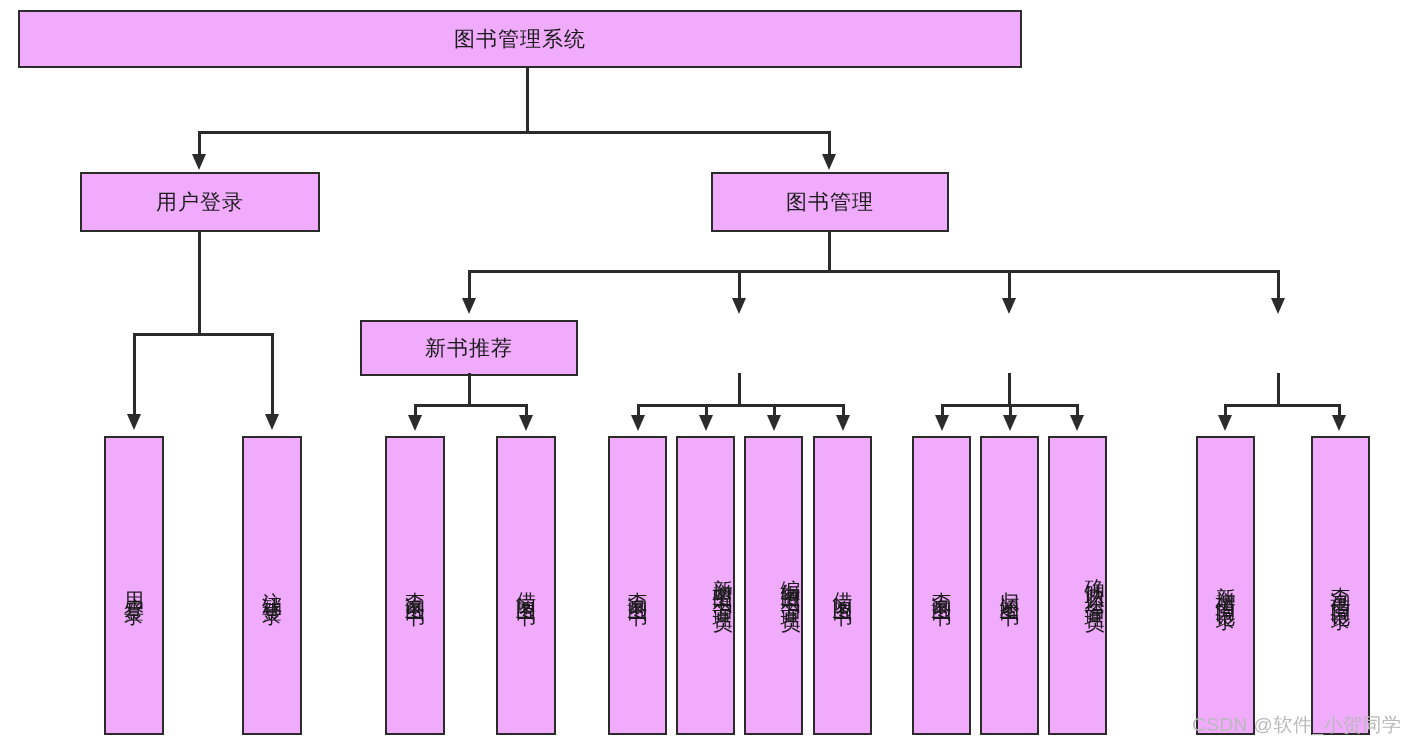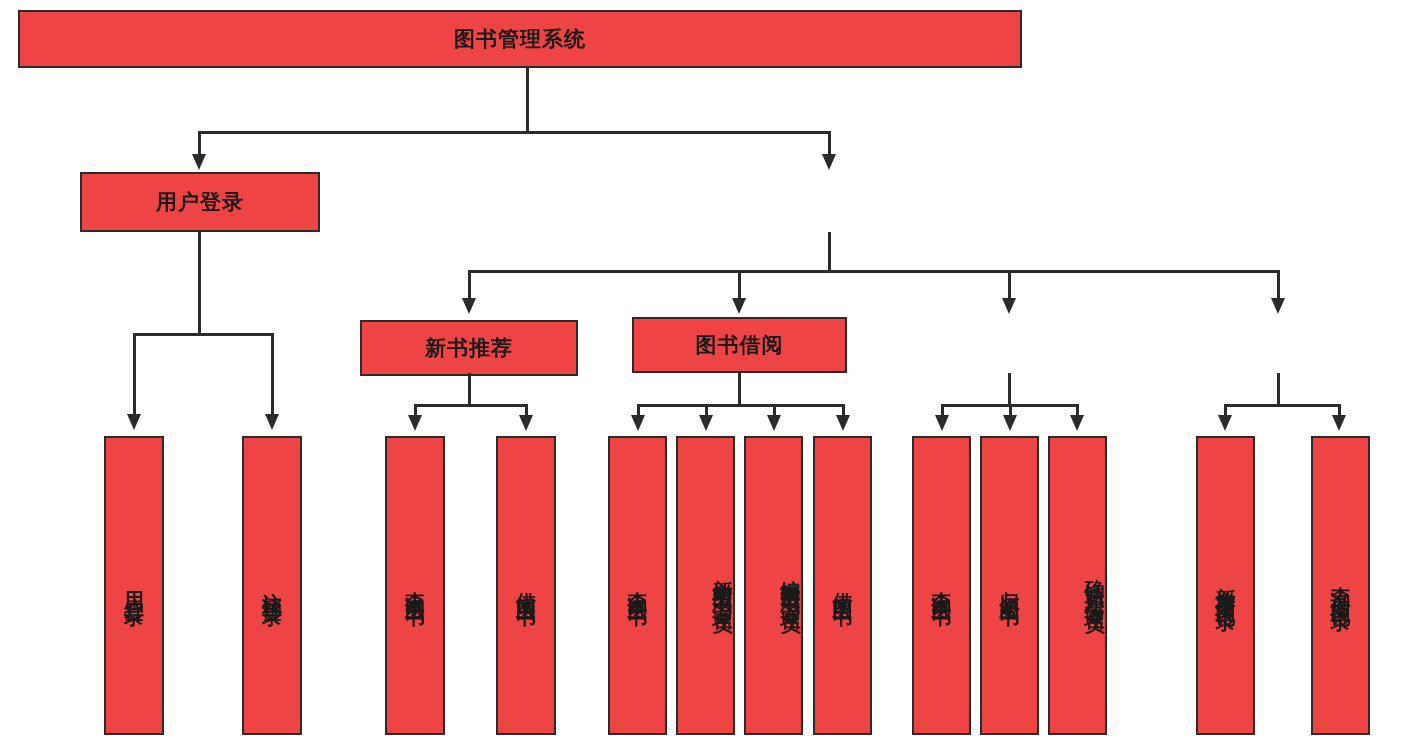--- a/index.html
+++ b/index.html
@@ -14,27 +14,26 @@
     position: relative;
     width: 1405px;
     height: 747px;
     background: #ffffff;
     overflow: hidden;
   }
   .node {
     position: absolute;
     box-sizing: border-box;
     border: 2px solid #2b2b2b;
-    background: #ef4444;
+    background: #f0abfc;
     display: flex;
     align-items: center;
     justify-content: center;
     color: #1a1a1a;
     text-align: center;
-    font-weight: bold;
   }
   .node.horiz {
     font-size: 21px;
     letter-spacing: 1px;
     line-height: 1.2;
   }
   .node.vert {
     writing-mode: vertical-rl;
     text-orientation: upright;
     font-size: 20px;
@@ -87,20 +86,23 @@
   <div class="edge h" style="left:198px; top:131px; width:633px; height:3px;"></div>
 
   <div class="edge v" style="left:198px; top:131px; width:3px; height:25px;"></div>
   <div class="arrow" style="left:192px; top:154px;"></div>
 
   <div class="edge v" style="left:828px; top:131px; width:3px; height:25px;"></div>
   <div class="arrow" style="left:822px; top:154px;"></div>
 
   <div class="node horiz" style="left:80px; top:172px; width:240px; height:60px;">
     <span>用户登录</span>
+  </div>
+  <div class="node horiz" style="left:711px; top:172px; width:238px; height:60px;">
+    <span>图书管理</span>
   </div>
 
   <div class="edge v" style="left:198px; top:232px; width:3px; height:103px;"></div>
   <div class="edge h" style="left:133px; top:333px; width:141px; height:3px;"></div>
   <div class="edge v" style="left:133px; top:333px; width:3px; height:83px;"></div>
   <div class="arrow" style="left:127px; top:414px;"></div>
   <div class="edge v" style="left:271px; top:333px; width:3px; height:83px;"></div>
   <div class="arrow" style="left:265px; top:414px;"></div>
 
   <div class="edge v" style="left:828px; top:232px; width:3px; height:40px;"></div>
@@ -110,23 +112,20 @@
   <div class="edge v" style="left:738px; top:270px; width:3px; height:30px;"></div>
   <div class="arrow" style="left:732px; top:298px;"></div>
   <div class="edge v" style="left:1008px; top:270px; width:3px; height:30px;"></div>
   <div class="arrow" style="left:1002px; top:298px;"></div>
   <div class="edge v" style="left:1277px; top:270px; width:3px; height:30px;"></div>
   <div class="arrow" style="left:1271px; top:298px;"></div>
 
   <div class="node horiz" style="left:360px; top:320px; width:218px; height:56px;">
     <span>新书推荐</span>
   </div>
-  <div class="node horiz" style="left:632px; top:317px; width:215px; height:56px;">
-    <span>图书借阅</span>
-  </div>
 
   <div class="edge v" style="left:468px; top:373px; width:3px; height:33px;"></div>
   <div class="edge h" style="left:414px; top:404px; width:114px; height:3px;"></div>
   <div class="edge v" style="left:414px; top:404px; width:3px; height:14px;"></div>
   <div class="arrow" style="left:408px; top:415px;"></div>
   <div class="edge v" style="left:525px; top:404px; width:3px; height:14px;"></div>
   <div class="arrow" style="left:519px; top:415px;"></div>
 
   <div class="edge v" style="left:738px; top:373px; width:3px; height:33px;"></div>
   <div class="edge h" style="left:637px; top:404px; width:208px; height:3px;"></div>
@@ -192,14 +191,15 @@
     <span class="vtext">确认归还（管理员）</span>
   </div>
 
   <div class="node vert" style="left:1196px; top:436px; width:59px; height:299px;">
     <span class="vtext">新增借阅记录</span>
   </div>
   <div class="node vert" style="left:1311px; top:436px; width:59px; height:299px;">
     <span class="vtext">查询借阅记录</span>
   </div>
 
+  <div class="watermark" style="left:1192px; top:712px;">CSDN @软件_小贺同学</div>
 
 </div>
 
 </body></html>

